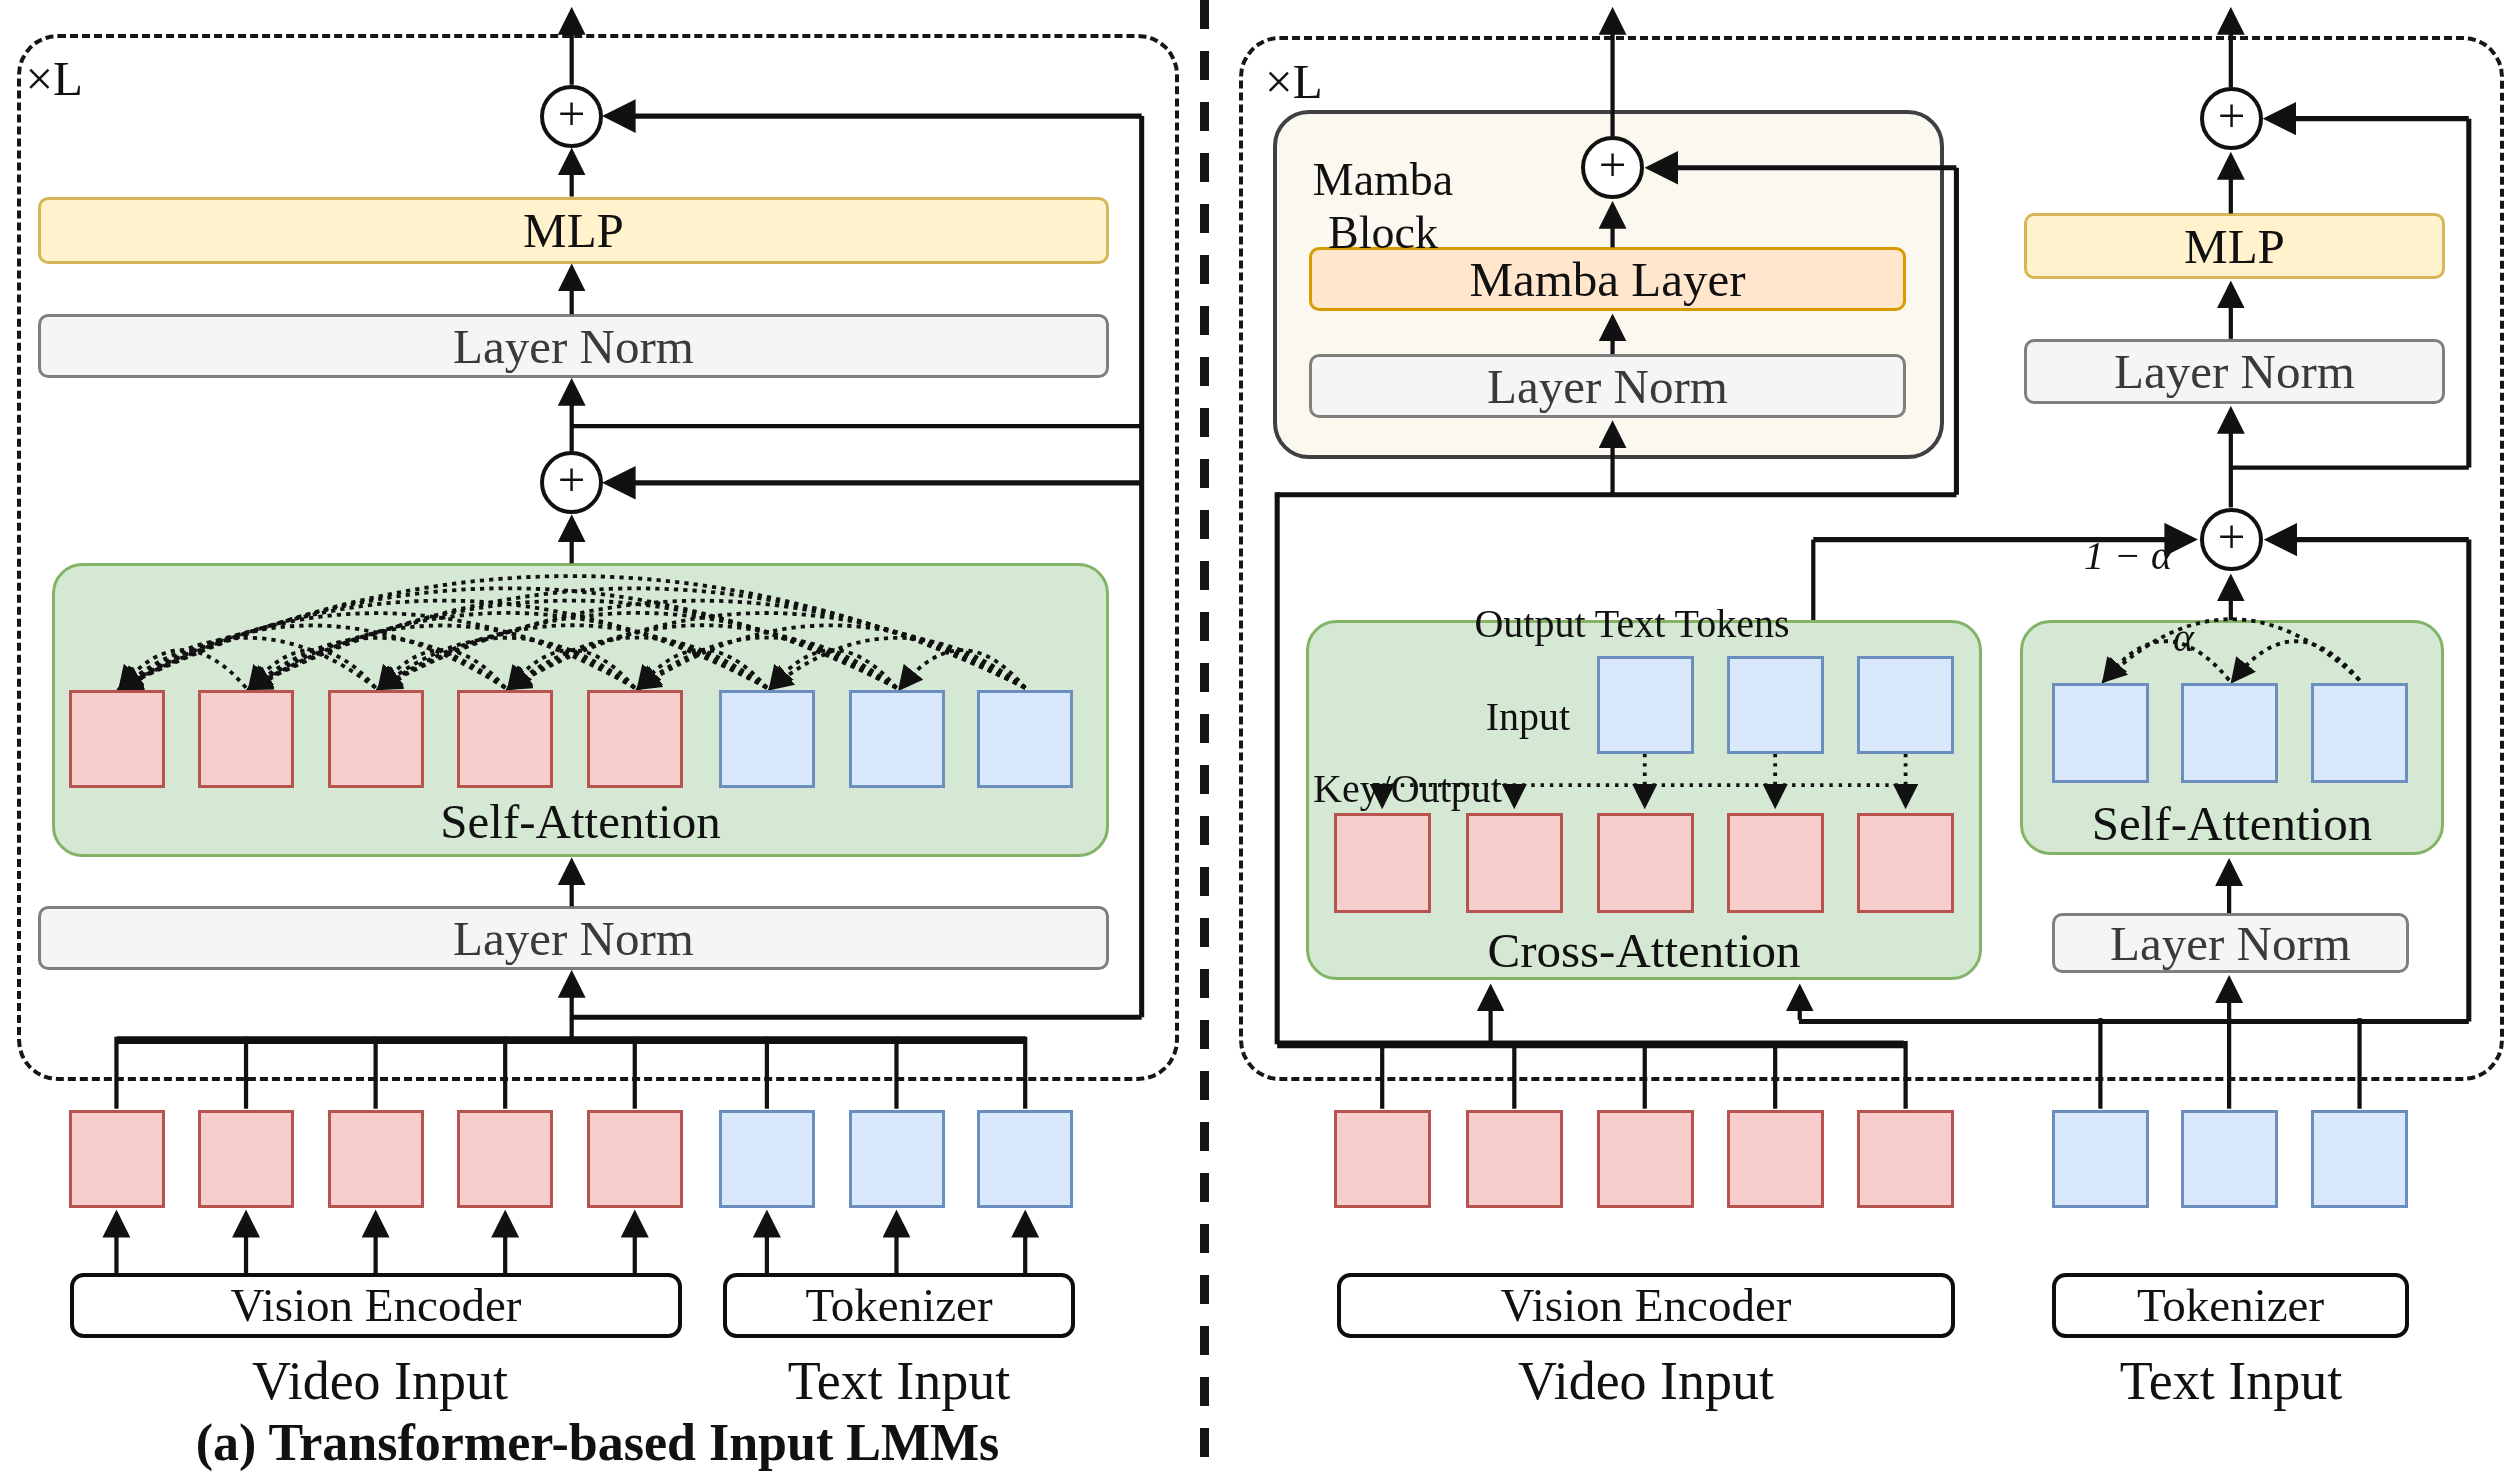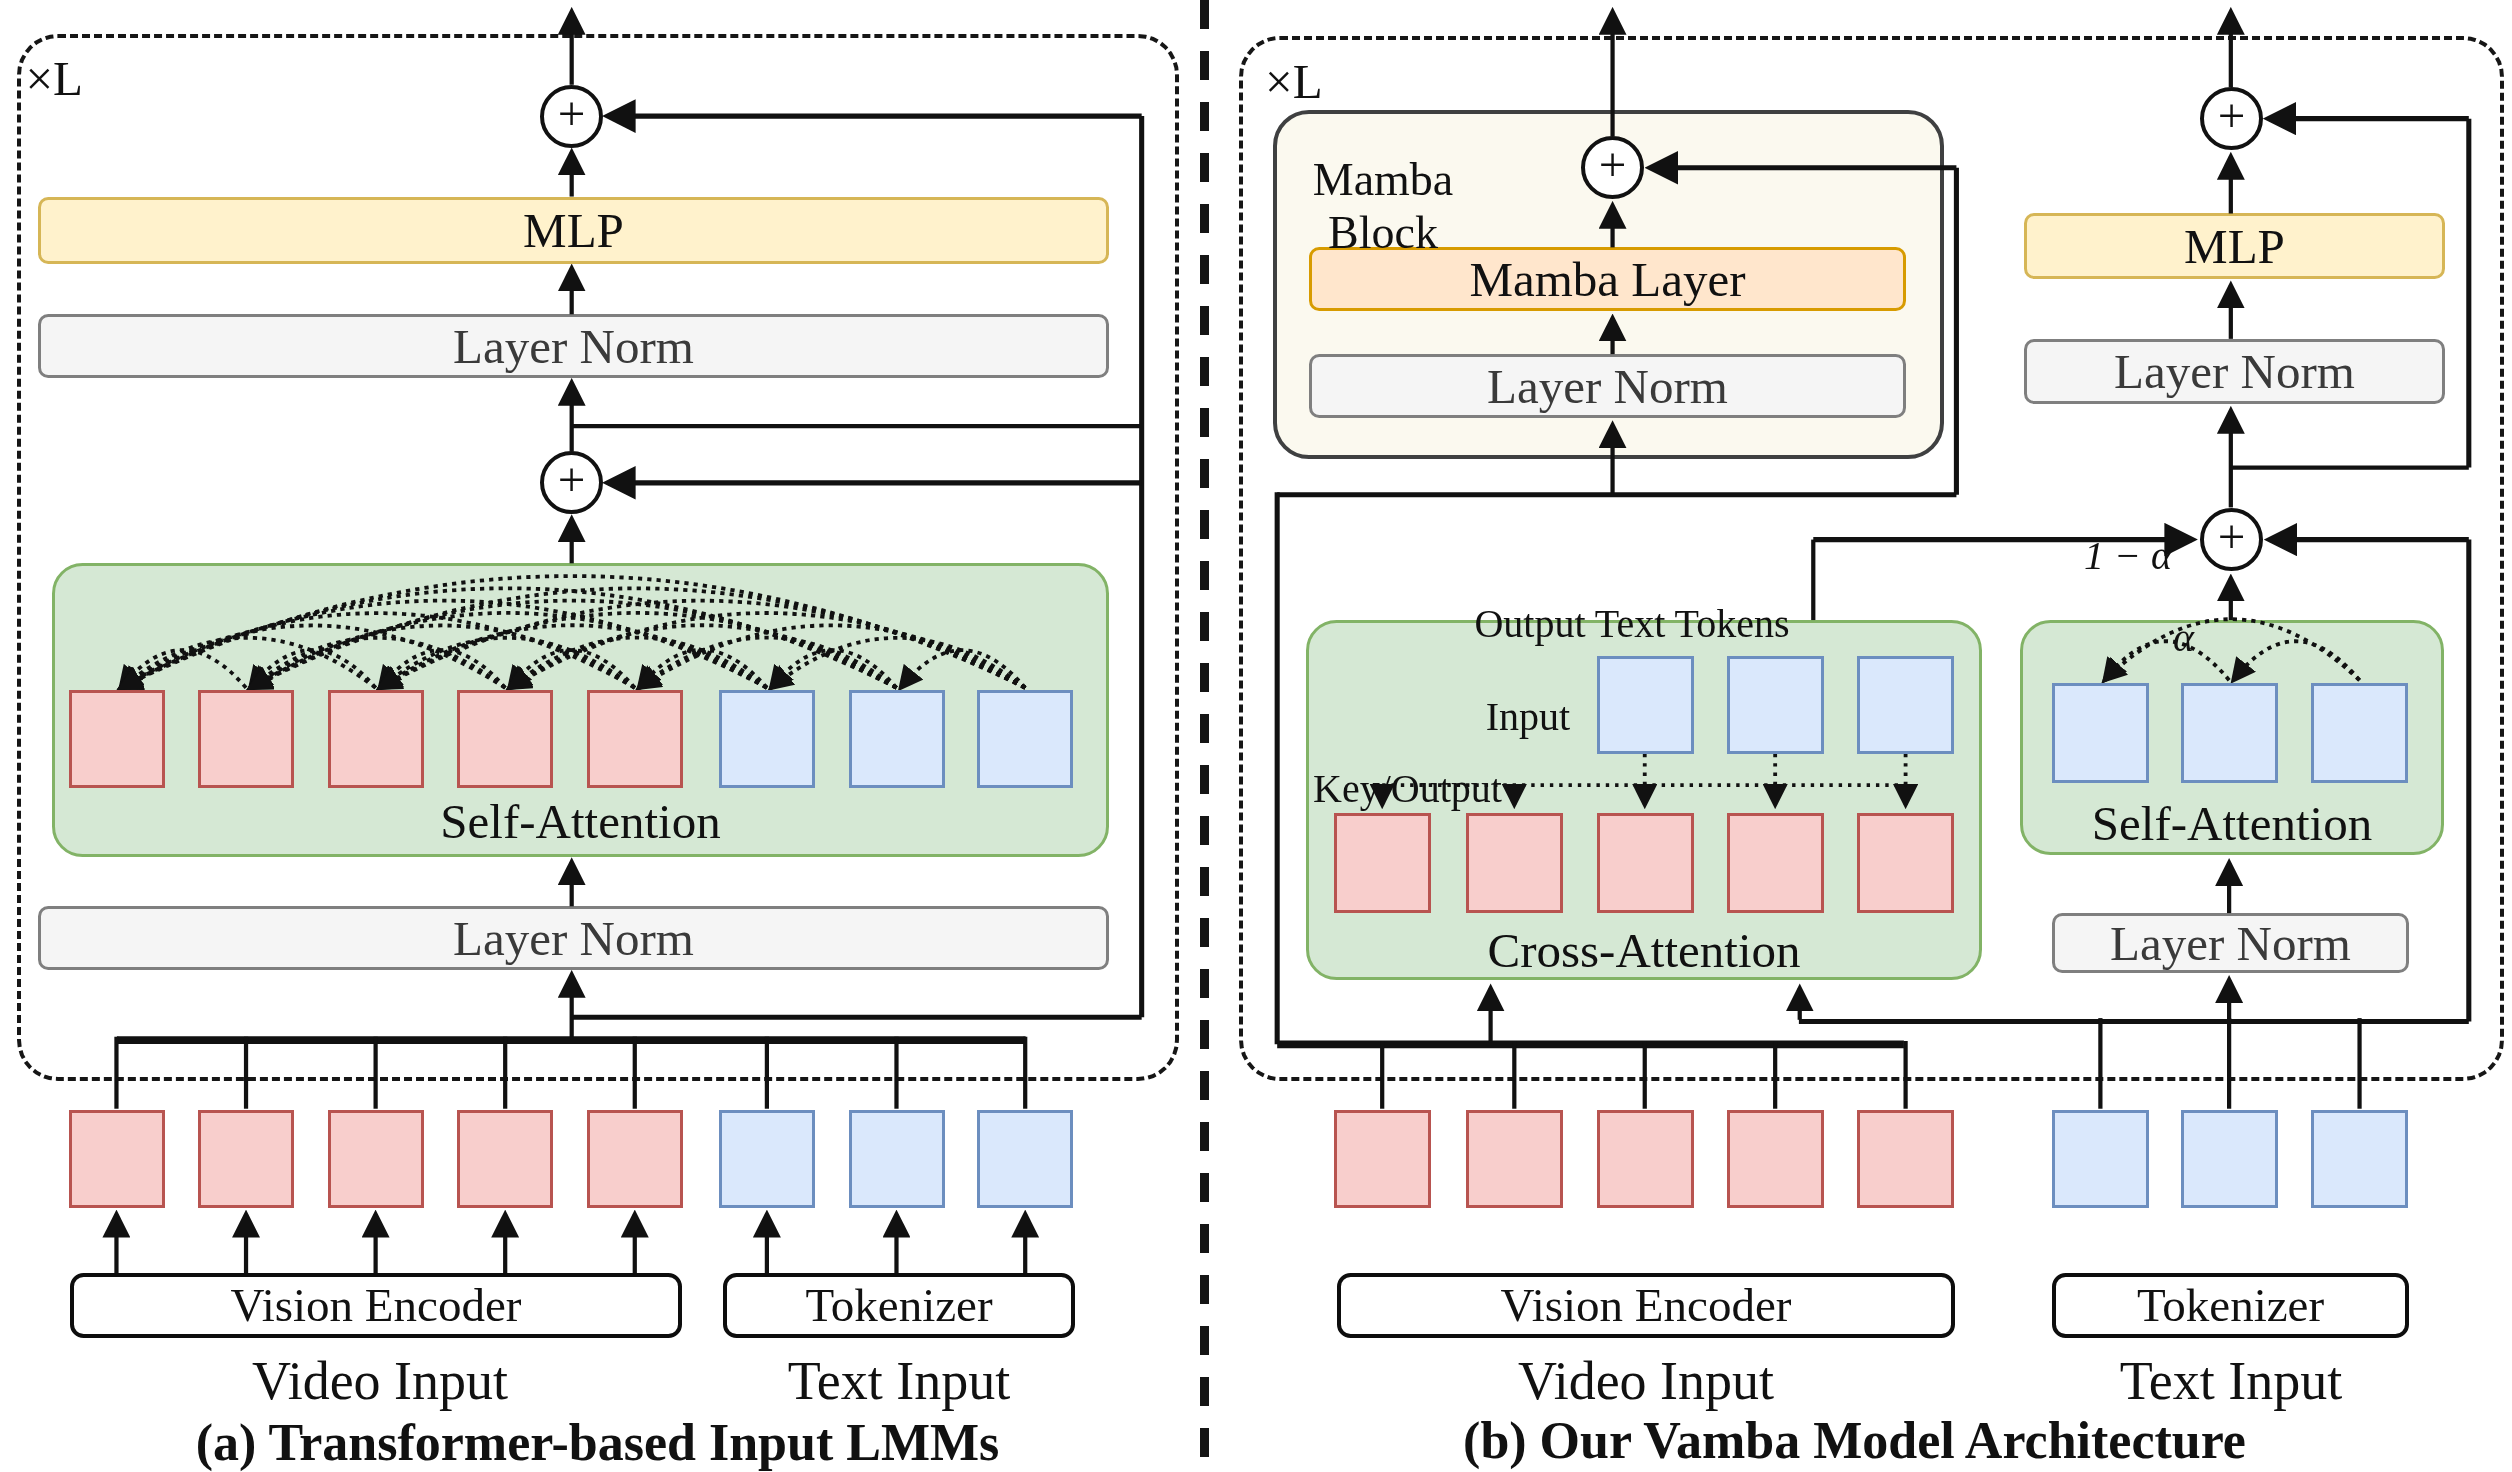--- a/index.html
+++ b/index.html
@@ -140,21 +140,20 @@
   <div class="opbox iobox" style="left:1337px;top:1273px;width:618px;height:65px;">
     <span>Vision Encoder</span>
   </div>
   <div class="opbox iobox" style="left:2052px;top:1273px;width:357px;height:65px;">
     <span>Tokenizer</span>
   </div>
 
   <div class="lbl input-label center" style="left:1392px;top:1350px;width:508px;">Video Input</div>
   <div class="lbl input-label center" style="left:1977px;top:1350px;width:508px;">Text Input</div>
 
-  <div class="lbl caption center" style="left:1304px;top:1411px;width:1101px;">(b) Our Vamba Model Architecture</div>
 
   <div class="plus-circle" style="left:1581px;top:136px;">
     <span>+</span>
     </div>
   <div class="plus-circle" style="left:2200px;top:87px;">
     <span>+</span>
     </div>
   <div class="plus-circle" style="left:2200px;top:508px;">
     <span>+</span>
     </div>

